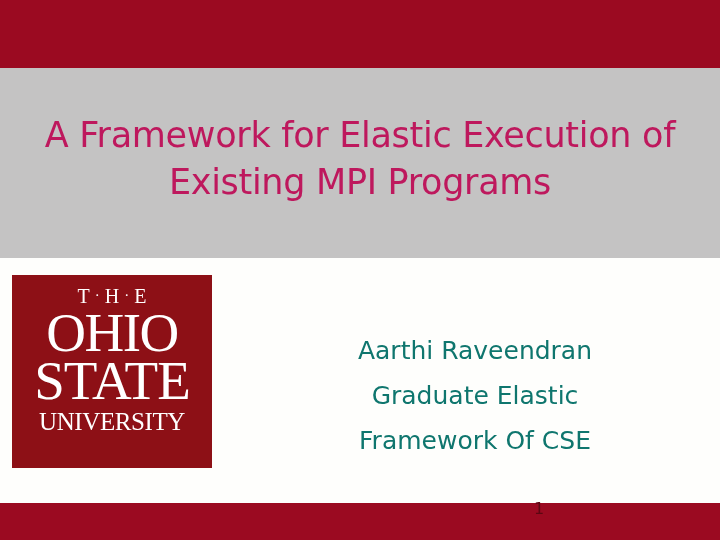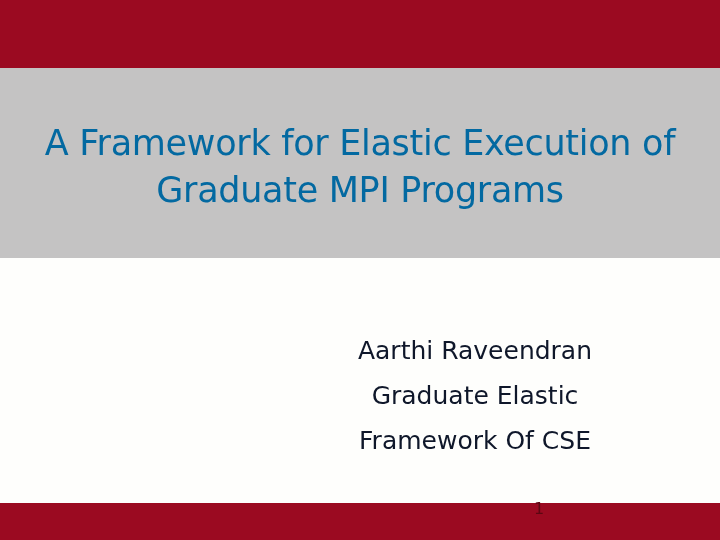--- a/index.html
+++ b/index.html
@@ -46,27 +46,26 @@
     background: #9B0A21;
   }
 
   
   .title-block {
     position: absolute;
     left: 30px;
     top: 112px;
     width: 660px;
     text-align: center;
-    color: #0369a1;
+    color: #be185d;
     font-family: "DejaVu Sans", "Liberation Sans", sans-serif;
     font-size: 35px;
     line-height: 47px;
     font-weight: 400;
     letter-spacing: -0.3px;
-    margin-top: 8px;
   }
   .title-line { display: block; white-space: nowrap; }
 
   
   .logo {
     position: absolute;
     left: 12px;
     top: 275px;
     width: 200px;
     height: 193px;
@@ -108,21 +107,21 @@
     font-weight: 400;
   }
 
   
   .byline {
     position: absolute;
     left: 335px;
     top: 328px;
     width: 280px;
     text-align: center;
-    color: #0f172a;
+    color: #0f766e;
     font-family: "DejaVu Sans", "Liberation Sans", sans-serif;
     font-size: 25px;
     line-height: 45px;
   }
   .byline-line { display: block; white-space: nowrap; }
 
   
   .page-number {
     position: absolute;
     left: 524px;
@@ -138,23 +137,31 @@
 </head>
 <body>
 
 <div id="slide">
 
   <div class="band-top"></div>
   <div class="band-title"></div>
 
   <div class="title-block">
     <span class="title-line">A Framework for Elastic Execution of</span>
-    <span class="title-line">Graduate MPI Programs</span>
+    <span class="title-line">Existing MPI Programs</span>
   </div>
 
+  <div class="logo">
+    <div class="logo-the">
+      <span>T</span><span class="dot">·</span><span>H</span><span class="dot">·</span><span>E</span>
+    </div>
+    <div class="logo-ohio">OHIO</div>
+    <div class="logo-state">STATE</div>
+    <div class="logo-univ">UNIVERSITY</div>
+  </div>
 
   <div class="byline">
     <span class="byline-line">Aarthi Raveendran</span>
     <span class="byline-line">Graduate Elastic</span>
     <span class="byline-line">Framework Of CSE</span>
   </div>
 
   <div class="band-bottom"></div>
 
   <div class="page-number">1</div>

